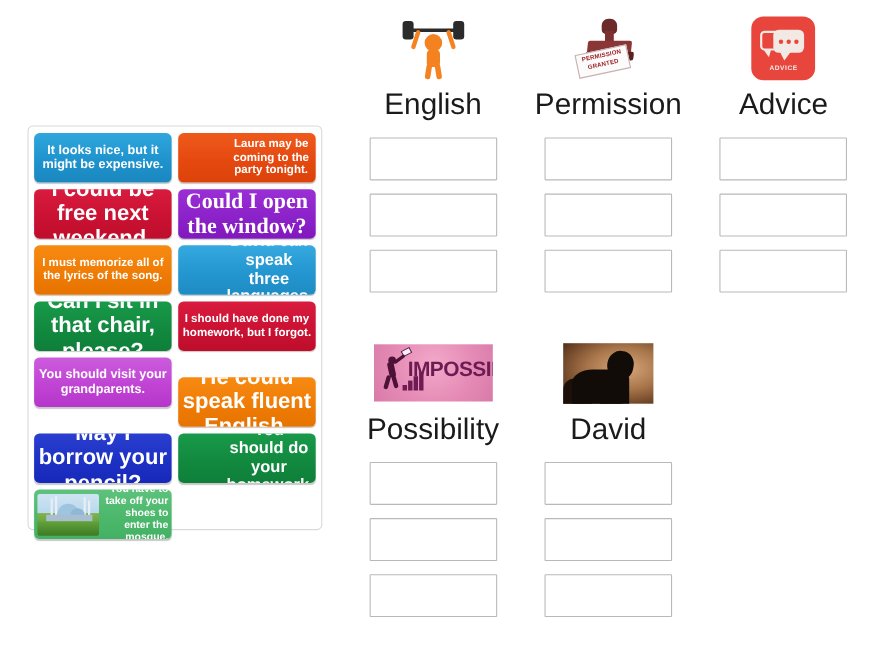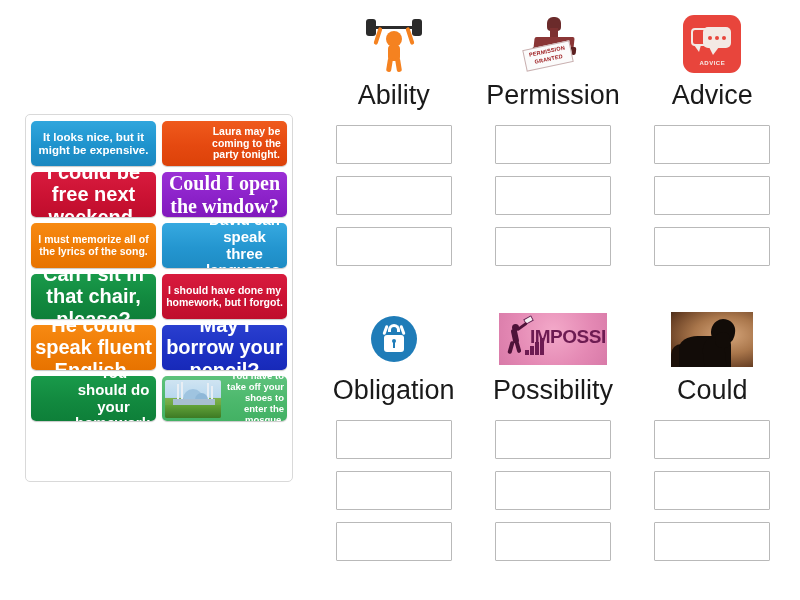--- a/index.html
+++ b/index.html
@@ -62,21 +62,21 @@
   
   .c-lightblue { background: linear-gradient(180deg,#30a6dd 0%,#1e93cd 55%,#1b87bf 100%); justify-content: flex-end; }
   .c-orangered { background: linear-gradient(180deg,#ef5a1c 0%,#e54910 55%,#dc4209 100%); padding-left: 48px; }
   .c-crimson   { background: linear-gradient(180deg,#d81b3e 0%,#cb1233 55%,#bf0d2c 100%); }
   .c-purple    { background: linear-gradient(180deg,#9b2fd6 0%,#8c22c9 55%,#8118bd 100%); font-family: Liberation Serif, serif; }
   .c-orange    { background: linear-gradient(180deg,#f78a12 0%,#ef7c06 55%,#e77300 100%); }
   .c-skyblue   { background: linear-gradient(180deg,#36a9e0 0%,#2496d0 55%,#1e8cc4 100%); }
   .c-green     { background: linear-gradient(180deg,#199a4a 0%,#12893f 55%,#0e7f39 100%); }
   .c-crimson2  { background: linear-gradient(180deg,#d81b3e 0%,#cb1233 55%,#bf0d2c 100%); }
   .c-orchid    { background: linear-gradient(180deg,#cc5cdd 0%,#c044d4 55%,#b636cb 100%); }
-  .c-orange2   { background: linear-gradient(180deg,#f78a12 0%,#ef7c06 55%,#e77300 100%); }
+  .c-orange2   { background: linear-gradient(180deg,#f78a12 0%,#ef7c06 55%,#e77300 100%); margin-top: 18px; }
   .c-royalblue { background: linear-gradient(180deg,#2a3fcf 0%,#1d31c4 55%,#1729b9 100%); }
   .c-green2    { background: linear-gradient(180deg,#199a4a 0%,#12893f 55%,#0e7f39 100%); }
   .c-mintgreen { background: linear-gradient(180deg,#5ec27c 0%,#4cb86c 55%,#43b164 100%); }
 
   .fs-11 { font-size: 10.5px; }
   .fs-12 { font-size: 11.5px; }
   .fs-15 { font-size: 15px; padding-left: 44px; }
   .fs-16 { font-size: 20px; }
 
   
@@ -360,20 +360,23 @@
       </div>
 
       <div class="card c-green fs-16">
         <span>Can I sit in that chair, please?</span>
       </div>
 
       <div class="card c-crimson2 fs-11">
         <span>I should have done my homework, but I forgot.</span>
       </div>
 
+      <div class="card c-orchid fs-12">
+        <span>You should visit your grandparents.</span>
+      </div>
 
       <div class="card c-orange2 fs-16">
         <span>He could speak fluent English.</span>
       </div>
 
       <div class="card c-royalblue fs-16">
         <span>May I borrow your pencil?</span>
       </div>
 
       <div class="card c-green2 fs-15">
@@ -406,21 +409,21 @@
             <div class="pl-r"></div>
             <div class="bar"></div>
           <div class="arm-l"></div>
             <div class="arm-r"></div>
           <div class="head"></div>
             <div class="body"></div>
           <div class="leg-l"></div>
             <div class="leg-r"></div>
         </div>
       </div>
-      <div class="cat-label">Ability</div>
+      <div class="cat-label">English</div>
       <div class="dropzones">
         <div class="dropzone"></div>
         <div class="dropzone"></div>
         <div class="dropzone"></div>
       </div>
     </div>
 
     <div class="category">
       <div class="cat-icon-wrap">
         <div class="ico-stamp">
@@ -457,38 +460,20 @@
         </div>
       </div>
       <div class="cat-label">Advice</div>
       <div class="dropzones">
         <div class="dropzone"></div>
         <div class="dropzone"></div>
         <div class="dropzone"></div>
       </div>
     </div>
 
-    <div class="category">
-      <div class="cat-icon-wrap">
-        <div class="ico-lock">
-          <div class="shackle-l"></div>
-            <div class="shackle-r"></div>
-            <div class="shackle-c"></div>
-          <div class="lockbody"></div>
-            <div class="keyhole"></div>
-            <div class="keyslot"></div>
-        </div>
-      </div>
-      <div class="cat-label">Obligation</div>
-      <div class="dropzones">
-        <div class="dropzone"></div>
-        <div class="dropzone"></div>
-        <div class="dropzone"></div>
-      </div>
-    </div>
 
     <div class="category">
       <div class="cat-icon-wrap">
         <div class="ico-possible">
           <div class="hammer"></div>
           <div class="figure-head"></div>
             <div class="figure-body"></div>
           <div class="figure-arm"></div>
           <div class="figure-leg1"></div>
             <div class="figure-leg2"></div>
@@ -512,21 +497,21 @@
     <div class="category">
       <div class="cat-icon-wrap">
         <div class="ico-regret">
           <div class="sil-left"></div>
           <div class="sil-torso"></div>
           <div class="sil-head"></div>
           <div class="sil-arm"></div>
           <div class="sil-hand"></div>
         </div>
       </div>
-      <div class="cat-label">Could</div>
+      <div class="cat-label">David</div>
       <div class="dropzones">
         <div class="dropzone"></div>
         <div class="dropzone"></div>
         <div class="dropzone"></div>
       </div>
     </div>
 
   </div>
 </div>
 

